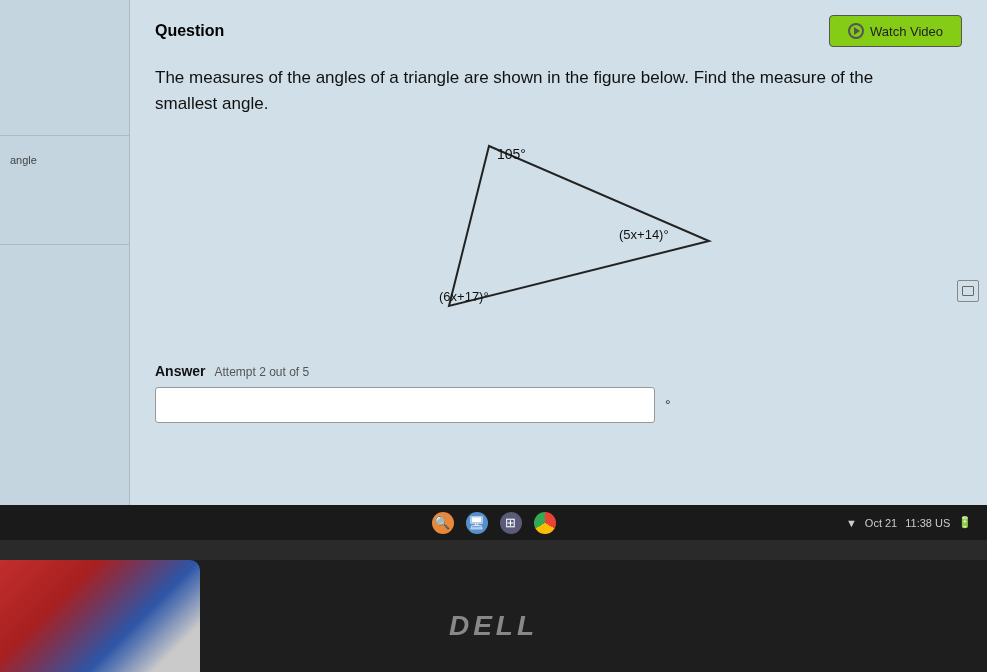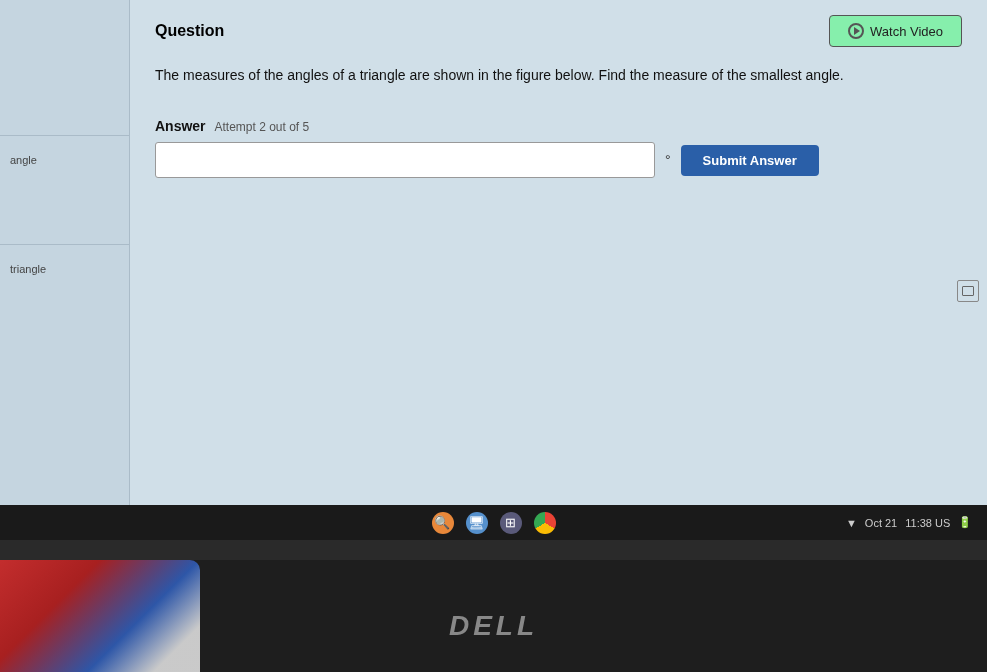--- a/index.html
+++ b/index.html
@@ -84,21 +84,21 @@
       gap: 10px;
     }
 
     .watch-video-btn {
       display: flex;
       align-items: center;
       gap: 6px;
       padding: 7px 18px;
       border: 1.5px solid #555;
       border-radius: 4px;
-      background: #86efac;
+      background: #84cc16;
       font-size: 13px;
       cursor: pointer;
       color: #222;
     }
 
     .watch-video-btn .play-icon {
       width: 16px;
       height: 16px;
       border: 2px solid #555;
       border-radius: 50%;
@@ -121,21 +121,21 @@
       border: 1.5px solid #555;
       border-radius: 4px;
       background: white;
       font-size: 13px;
       cursor: pointer;
       color: #222;
     }
 
     
     .problem-text {
-      font-size: 14px;
+      font-size: 17px;
       color: #111;
       line-height: 1.5;
       margin-bottom: 15px;
       max-width: 750px;
     }
 
     
     .figure-area {
       display: flex;
       justify-content: center;
@@ -320,23 +320,20 @@
 
   <div class="sidebar">
     <div style="flex:1;">
       <div style="height: 120px;"></div>
       <div class="sidebar-divider"></div>
       <div class="sidebar-item">
         <span class="sidebar-item-label">angle</span>
       </div>
       <div style="height: 60px;"></div>
       <div class="sidebar-divider"></div>
-      <div class="sidebar-item">
-        <span class="sidebar-item-label">triangle</span>
-      </div>
     </div>
     <div class="sidebar-bottom">
       <div style="height: 60px;"></div>
       <span class="logout-link">Log Out</span>
     </div>
   </div>
 
   <div class="main-content">
 
     <div class="header-row">
@@ -346,34 +343,45 @@
           <div class="play-icon">
             <div class="play-triangle"></div>
           </div>
           <span>Watch Video</span>
         </button>
       </div>
     </div>
 
     <div class="problem-text">The measures of the angles of a triangle are shown in the figure below. Find the measure of the smallest angle.</div>
 
+    <div class="figure-area">
+      <svg class="triangle-svg" viewBox="0 0 380 200">
+
+        <polygon points="120,15 340,110 80,175" fill="none" stroke="#222" stroke-width="2"></polygon>
+
+        <text x="128" y="28" font-size="14" font-family="Arial" fill="#111">105°</text>
+
+        <text x="250" y="108" font-size="13" font-family="Arial" fill="#111">(5x+14)°</text>
+
+        <text x="70" y="170" font-size="13" font-family="Arial" fill="#111">(6x+17)°</text>
+      </svg>
+    </div>
 
     <div class="expand-icon" style="top:280px; right:8px;">
       <div class="expand-inner"></div>
     </div>
 
     <div class="answer-section">
       <div class="answer-label">
         <span>Answer</span>
         <span class="attempt-text">Attempt 2 out of 5</span>
       </div>
       <div class="answer-row">
         <input type="text" class="answer-input" placeholder="" style="">
         <span class="degree-symbol">°</span>
-        <button class="submit-btn">Submit Answer</button>
       </div>
     </div>
 
   </div>
 </div>
 
 <div class="taskbar" style="top:505px;">
   <div class="taskbar-icons">
     <div class="taskbar-icon tb-search" style="font-size:13px; color:white;">🔍</div>
     <div class="taskbar-icon tb-monitor" style="font-size:13px; color:white;">🖥</div>

